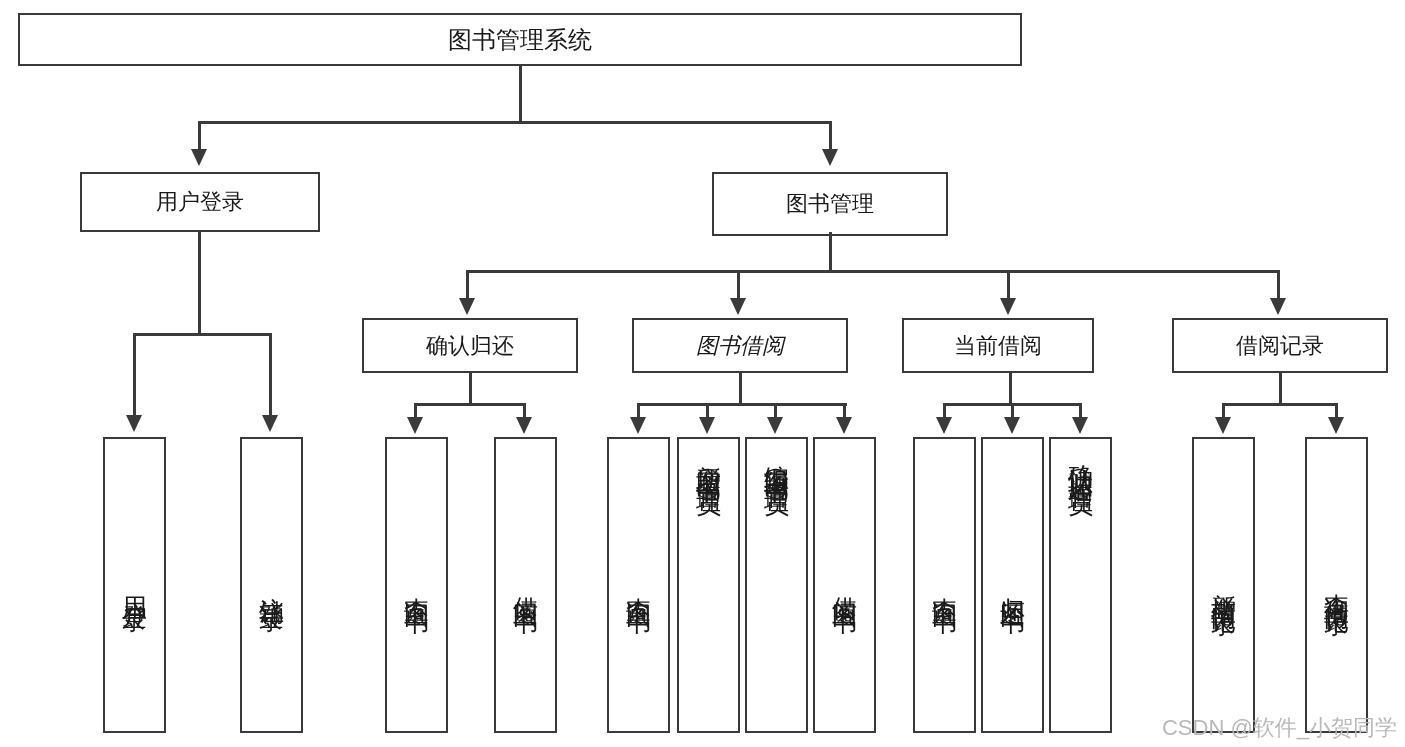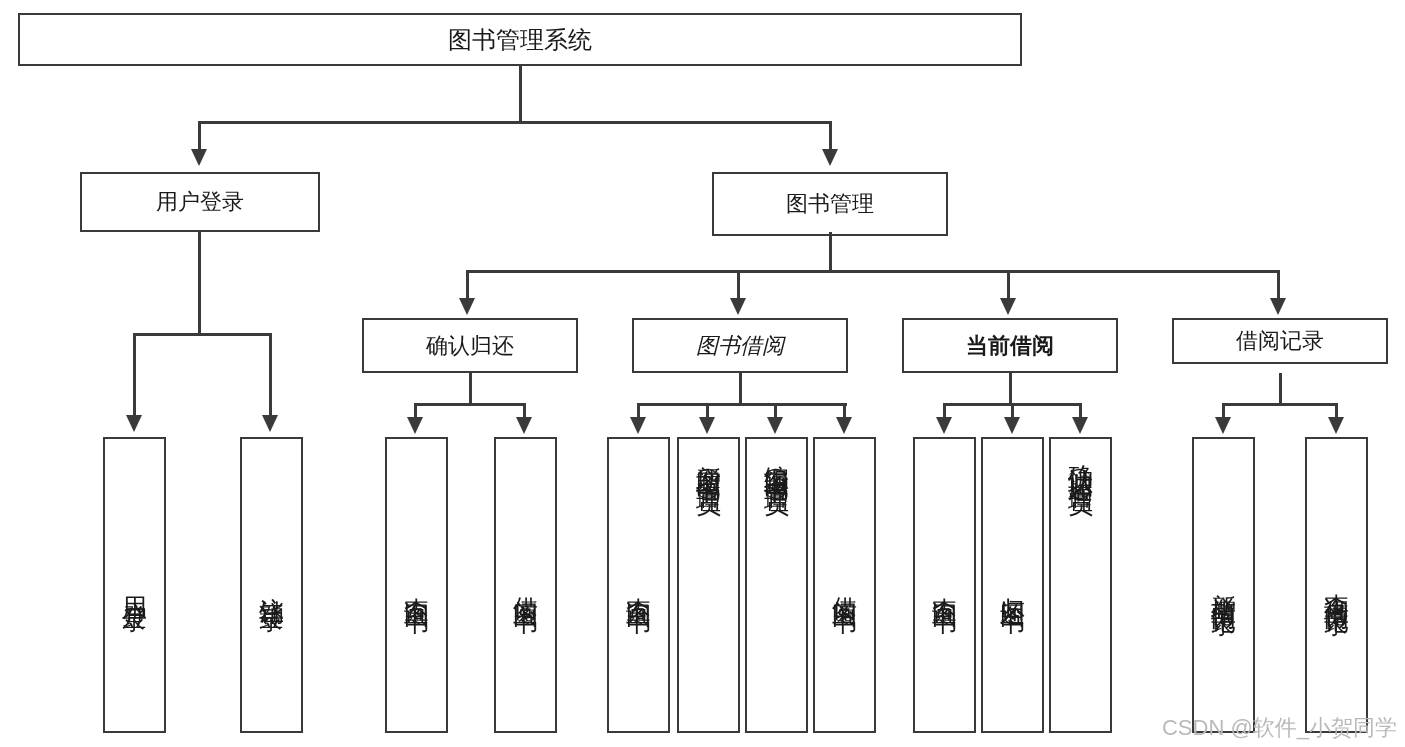--- a/index.html
+++ b/index.html
@@ -116,24 +116,24 @@
   <div class="arrow" style="left:1000px;top:298px;"></div>
   <div class="ln v" style="left:1277px;top:270px;height:30px;"></div>
   <div class="arrow" style="left:1270px;top:298px;"></div>
 
   <div class="node mid" style="left:362px;top:318px;width:216px;height:55px;">
     <span class="label">确认归还</span>
   </div>
   <div class="node mid" style="left:632px;top:318px;width:216px;height:55px;font-style:italic;">
     <span class="label">图书借阅</span>
   </div>
-  <div class="node mid" style="left:902px;top:318px;width:216px;height:55px;font-weight:bold;">
+  <div class="node mid" style="left:902px;top:318px;width:192px;height:55px;">
     <span class="label">当前借阅</span>
   </div>
-  <div class="node mid" style="left:1172px;top:318px;width:216px;height:46px;text-align:center;">
+  <div class="node mid" style="left:1172px;top:318px;width:216px;height:55px;text-align:center;">
     <span class="label">借阅记录</span>
   </div>
 
   <div class="ln v" style="left:469px;top:373px;height:32px;"></div>
   <div class="ln h" style="left:414px;top:403px;width:112px;"></div>
   <div class="ln v" style="left:414px;top:403px;height:16px;"></div>
   <div class="arrow" style="left:407px;top:417px;"></div>
   <div class="ln v" style="left:523px;top:403px;height:16px;"></div>
   <div class="arrow" style="left:516px;top:417px;"></div>
 

